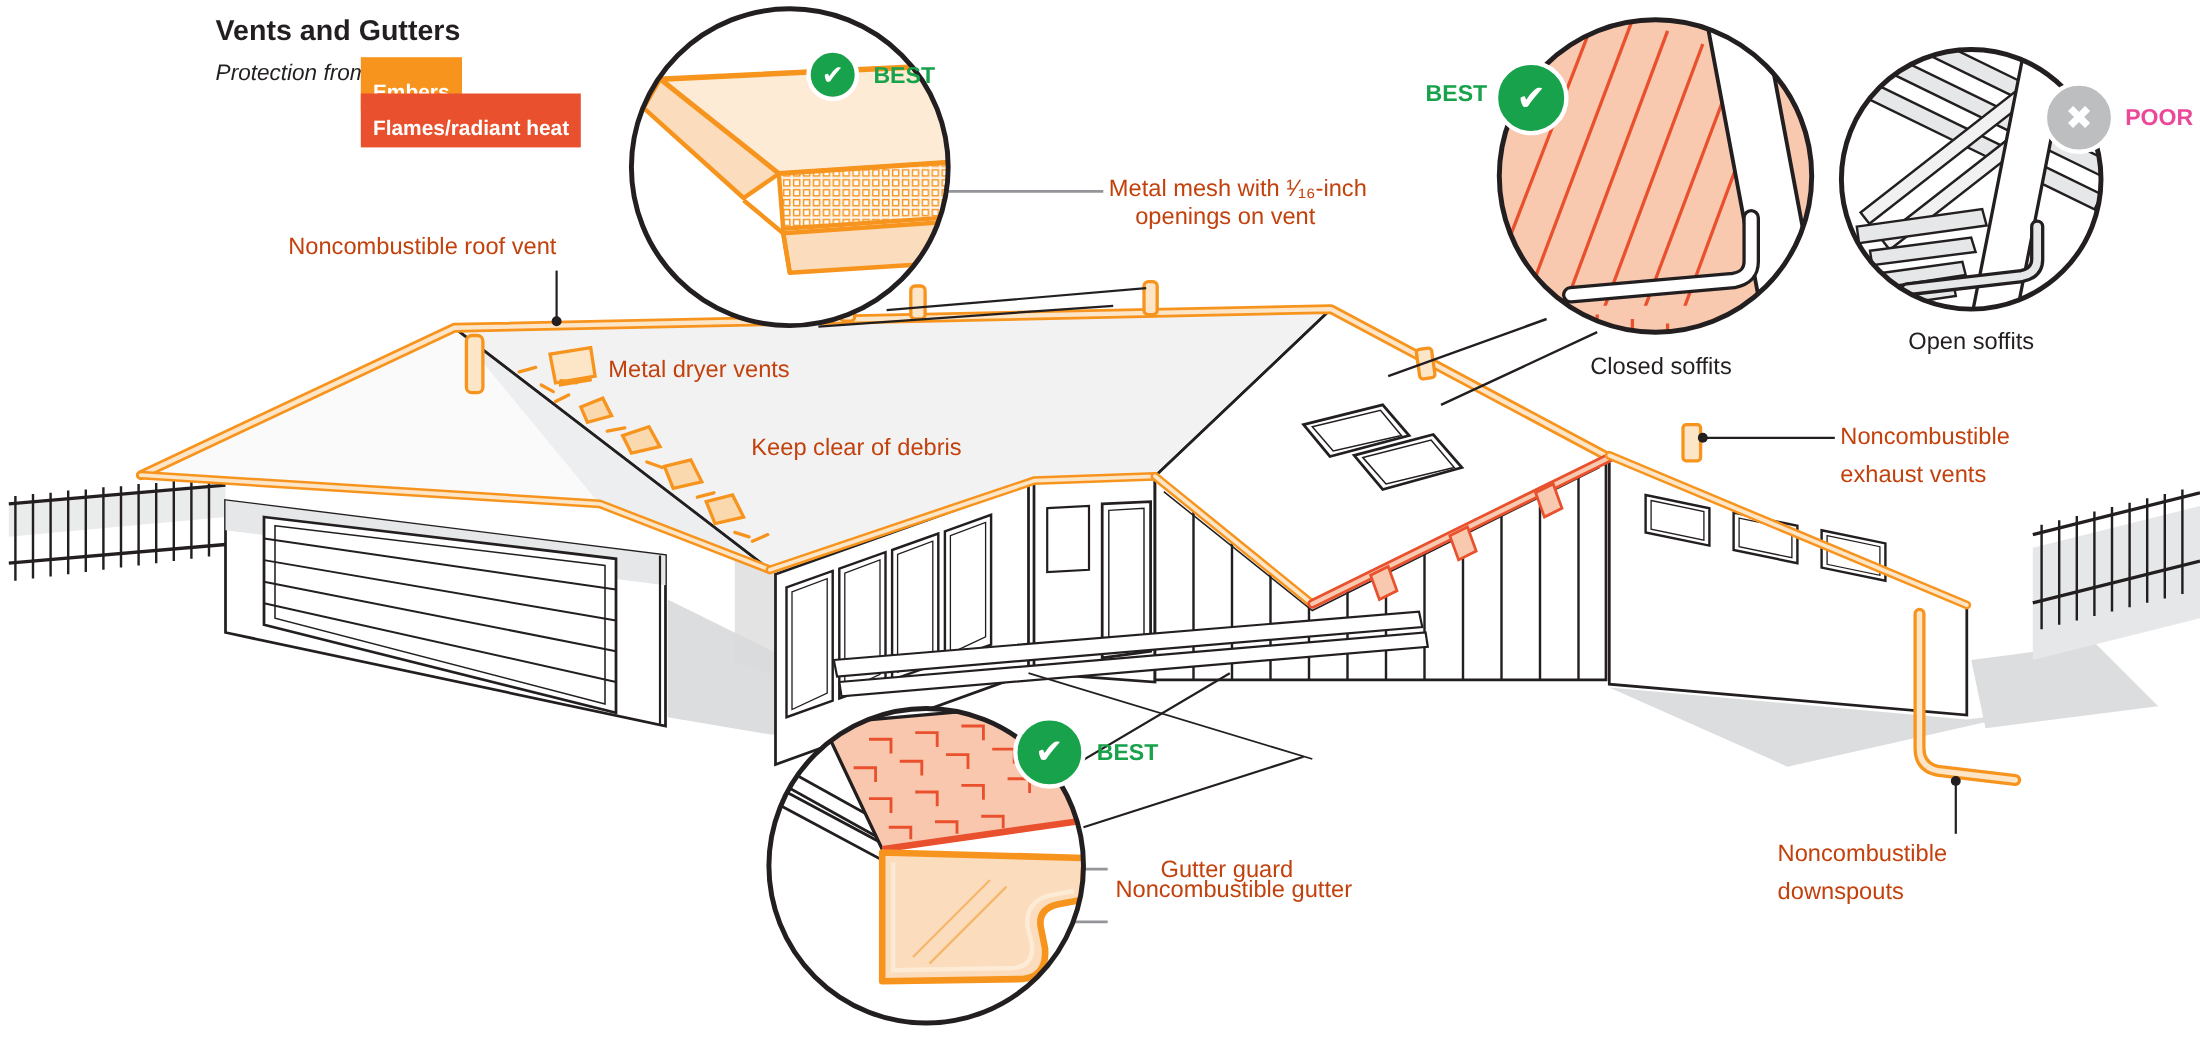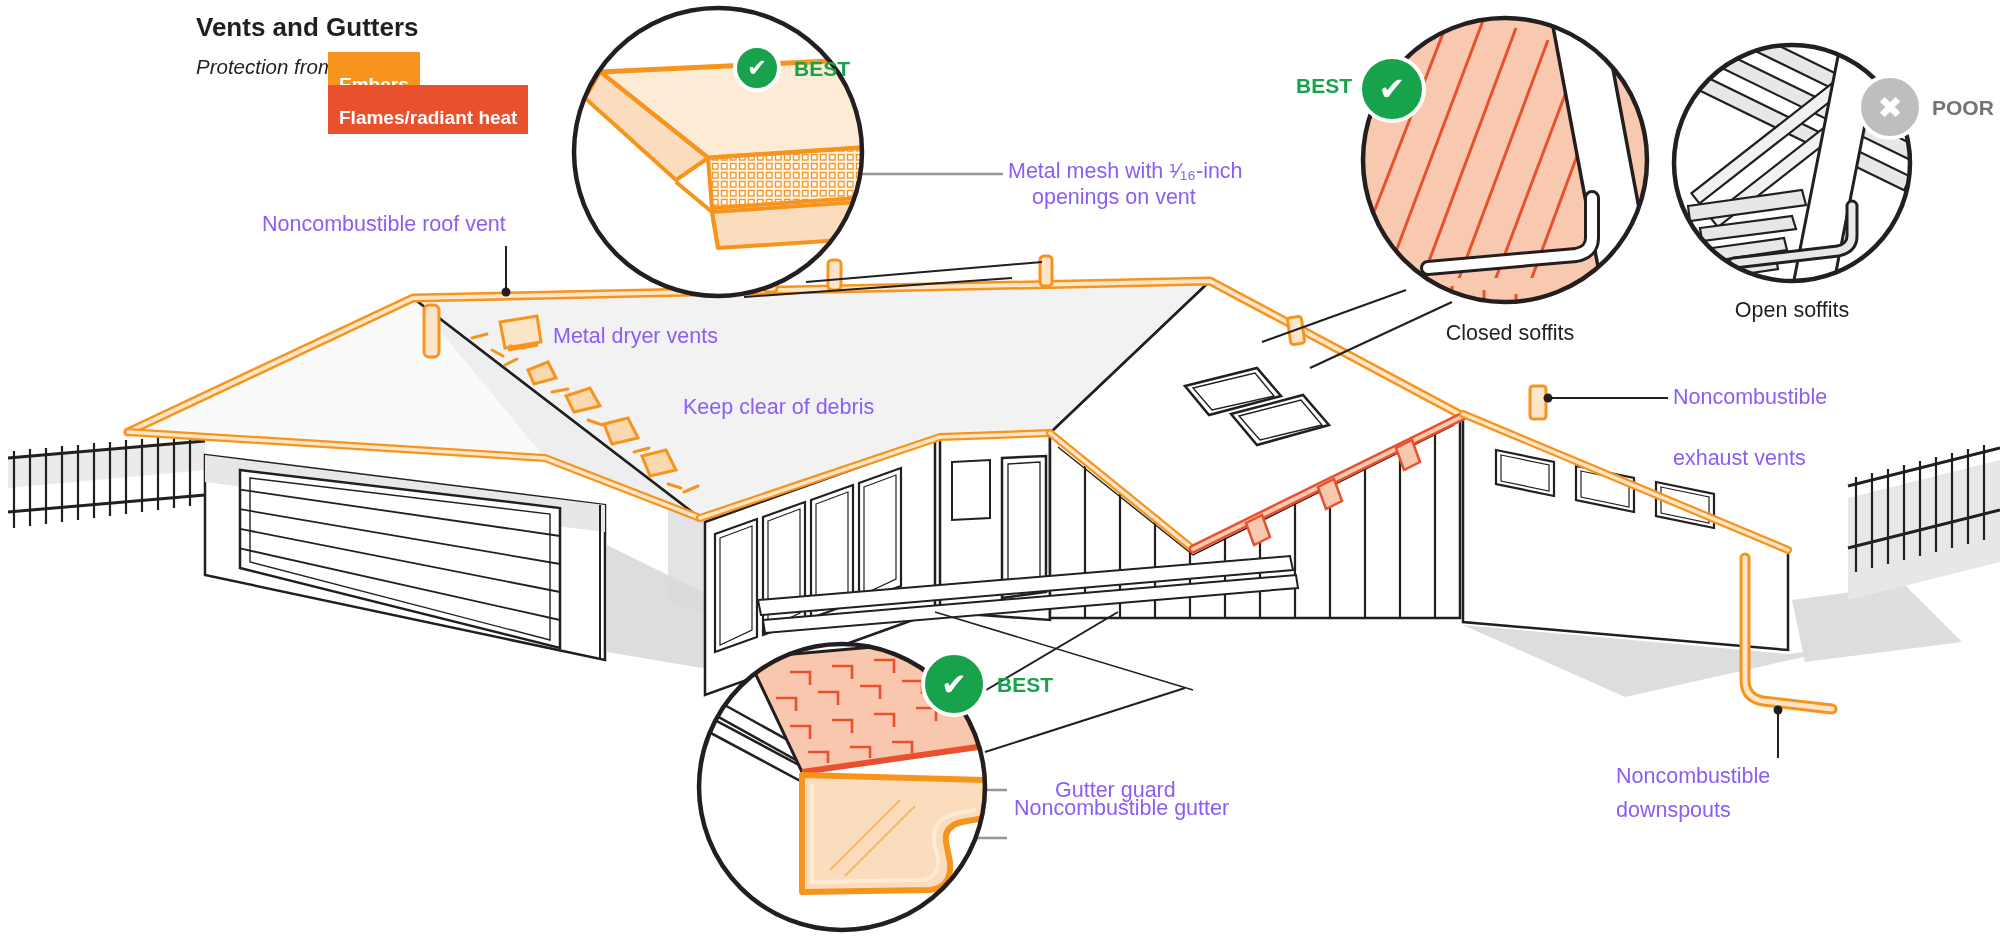--- a/index.html
+++ b/index.html
@@ -1,32 +1,32 @@
 <!DOCTYPE html>
 <html><head>
 <meta charset="utf-8">
 <style>
   html,body{margin:0;padding:0;background:#fff;}
   #stage{position:relative;width:2000px;height:945px;background:#fff;overflow:hidden;
          font-family:"Liberation Sans","DejaVu Sans",sans-serif;color:#231F20;border-radius:31px;}
   #art{position:absolute;left:0;top:0;}
-  .lbl{position:absolute;font-size:21.5px;line-height:1.15;color:#8b5cf6;white-space:nowrap;}
+  .lbl{position:absolute;font-size:21.5px;line-height:1.15;color:#c2410c;white-space:nowrap;}
   .title{position:absolute;left:196px;top:12px;font-size:26px;font-weight:bold;}
   .subtitle{position:absolute;left:196px;top:55px;font-size:20.5px;font-style:italic;}
   .badge{position:absolute;left:328px;color:#fff;font-weight:bold;font-size:19px;
          padding:22px 11px 5px 11px;white-space:nowrap;}
   .badge.embers{top:52px;background:#F7941E;}
   .badge.flames{top:85px;background:#E9502E;}
   .circ-badge{position:absolute;border-radius:50%;display:flex;align-items:center;justify-content:center;
               color:#fff;font-weight:bold;border:4px solid #fff;box-sizing:border-box;}
   .check{background:#17A24B;}
   .cross{background:#BCBEC0;}
   .rating{position:absolute;font-weight:bold;font-size:21px;white-space:nowrap;}
   .rating.best{color:#17A24B;}
-  .rating.poor{color:#737373;}
+  .rating.poor{color:#ec4899;}
   .caption{position:absolute;font-size:21.5px;text-align:center;width:200px;white-space:nowrap;}
 </style>
 </head>
 <body>
 
 <div id="stage">
 
 <svg id="art" width="2000" height="945" viewBox="0 0 2000 945">
   <defs>
     <pattern id="mesh" patternUnits="userSpaceOnUse" width="9" height="9">
@@ -333,17 +333,17 @@
 
   <div class="circ-badge check" style="left:921px;top:651px;width:66px;height:66px;font-size:31px;">✔</div>
   <div class="rating best" style="left:997px;top:673px;">BEST</div>
   <div class="lbl" style="left:1014px;top:778px;margin-left:41px;">Gutter guard</div>
   <div class="lbl" style="left:1014px;top:796px;">Noncombustible gutter</div>
 
   <div class="lbl" style="left:262px;top:212px;">Noncombustible roof vent</div>
   <div class="lbl" style="left:553px;top:324px;">Metal dryer vents</div>
   <div class="lbl" style="left:683px;top:395px;">Keep clear of debris</div>
   <div class="lbl" style="left:1673px;top:385px;">Noncombustible</div>
-  <div class="lbl" style="left:1673px;top:419px;margin-top:27px;">exhaust vents</div>
+  <div class="lbl" style="left:1673px;top:419px;">exhaust vents</div>
   <div class="lbl" style="left:1616px;top:764px;">Noncombustible</div>
   <div class="lbl" style="left:1616px;top:798px;">downspouts</div>
 
 </div>
 
 </body></html>

